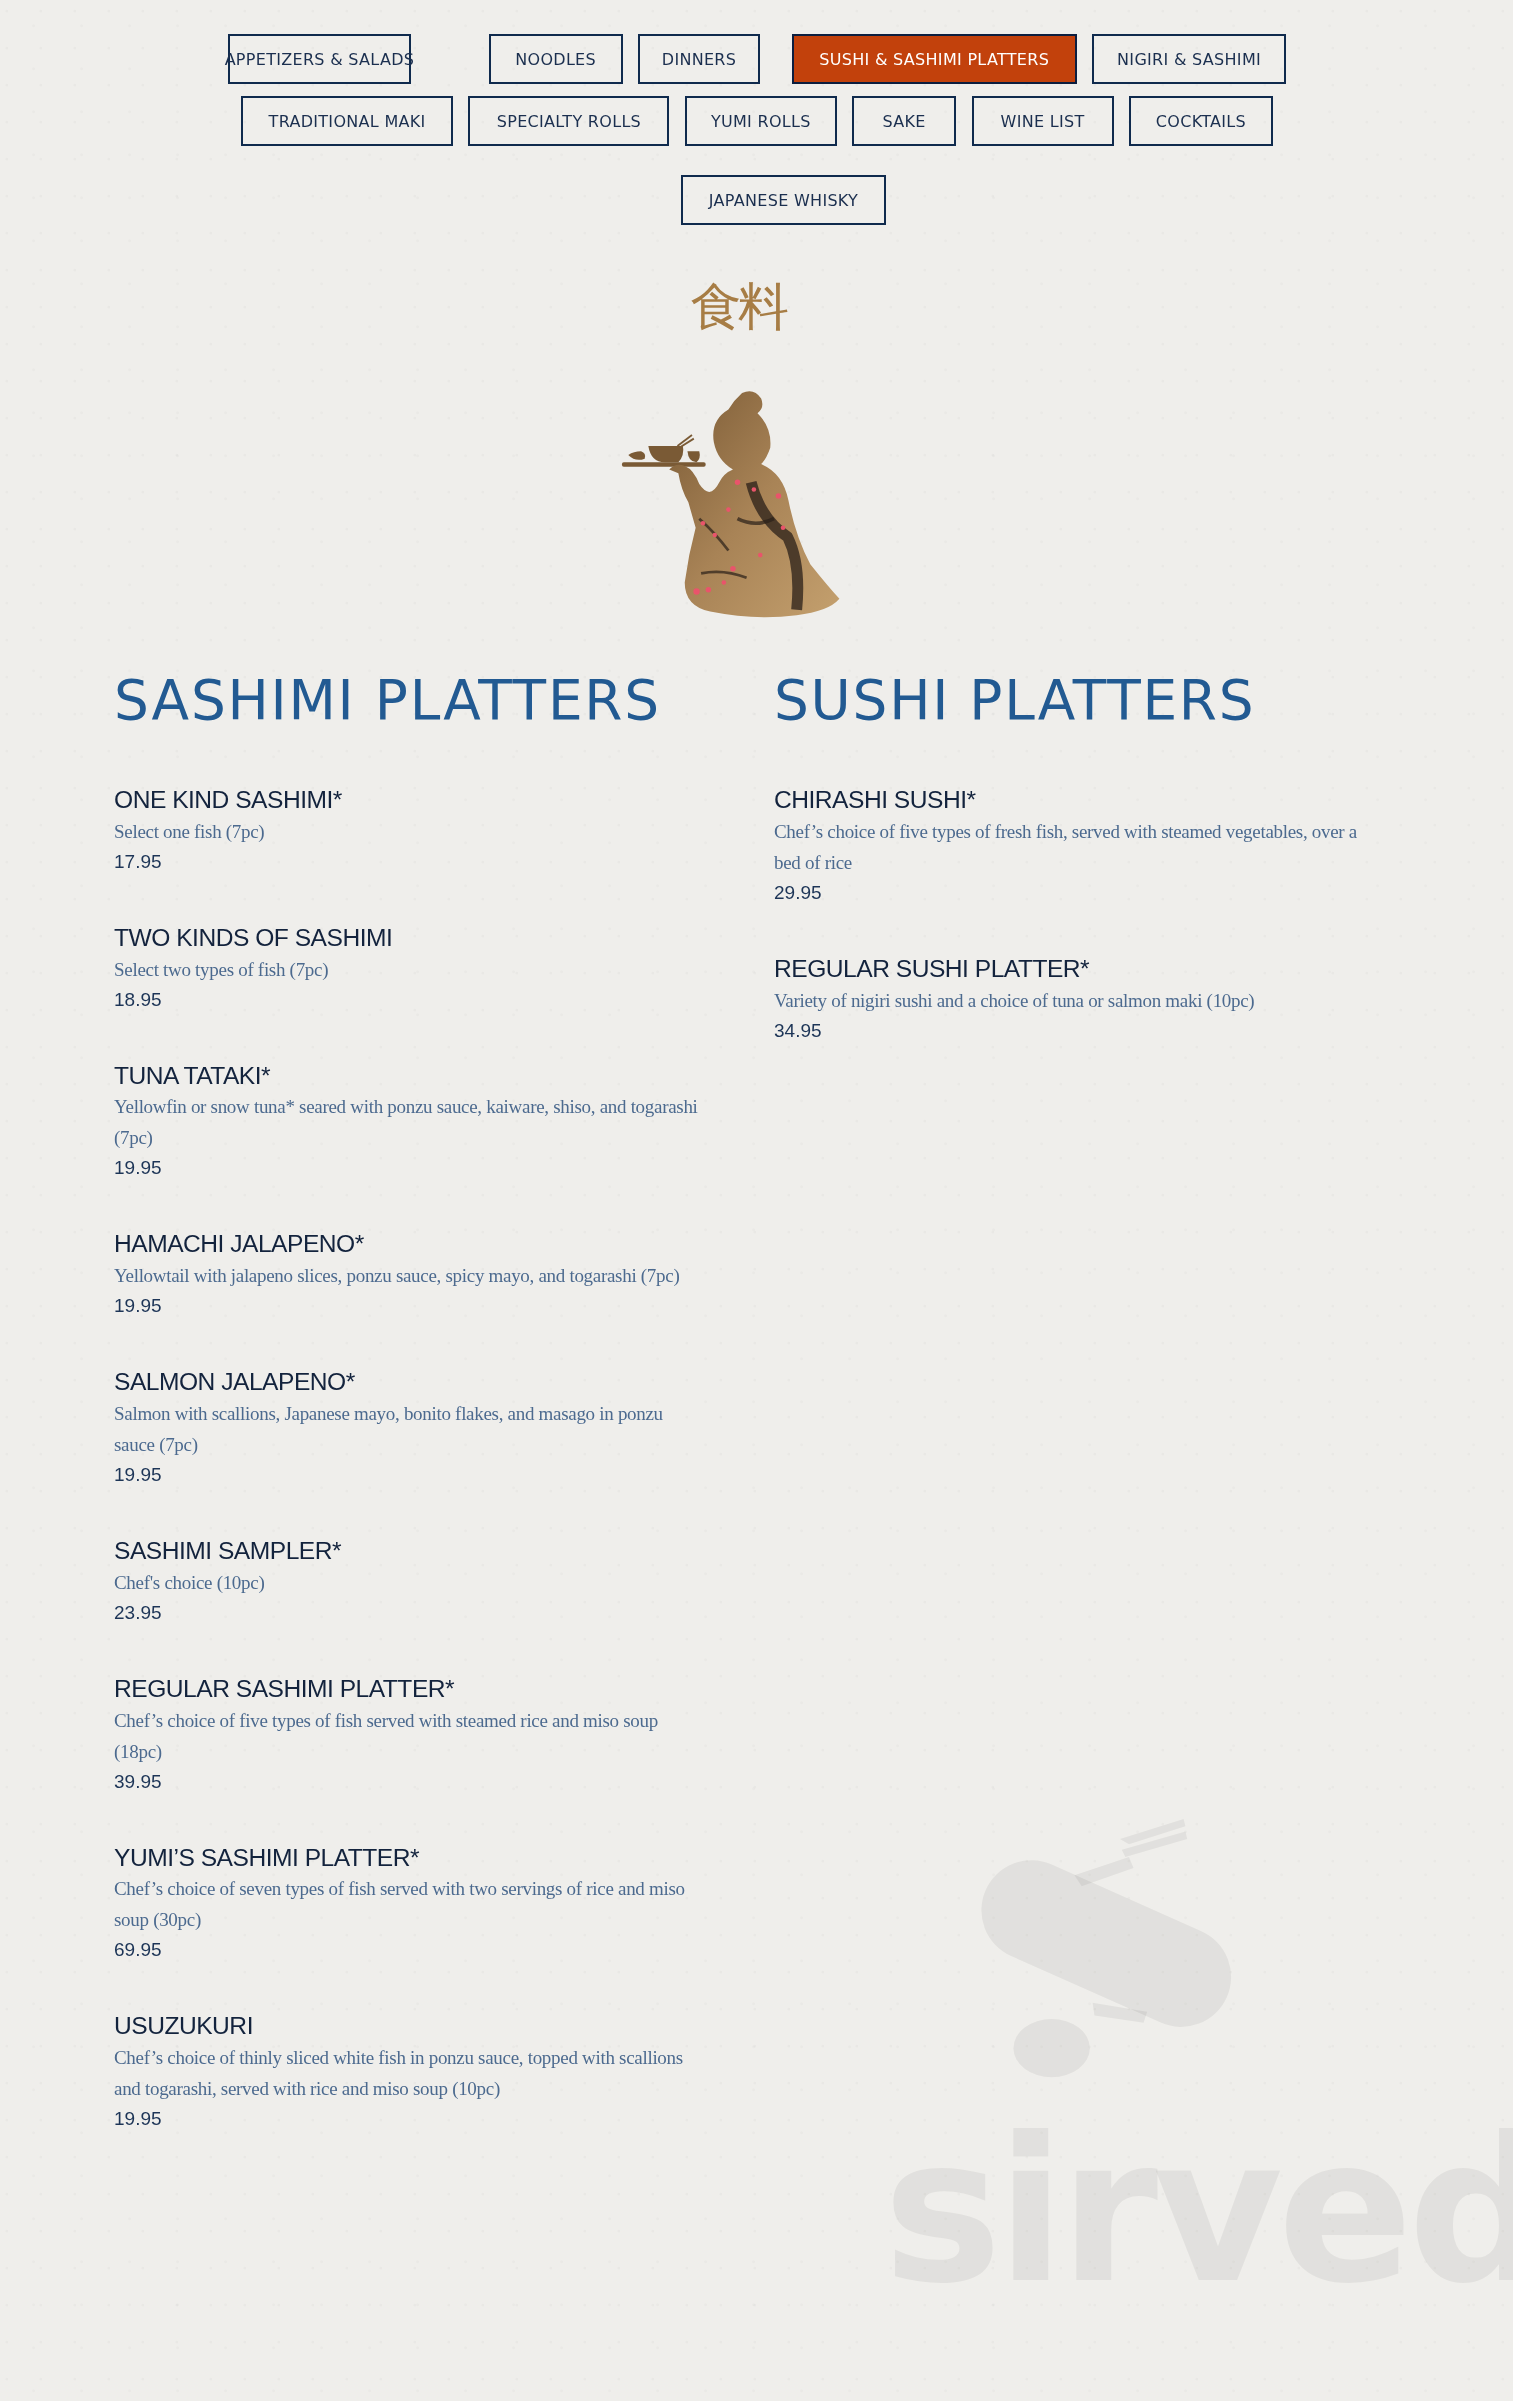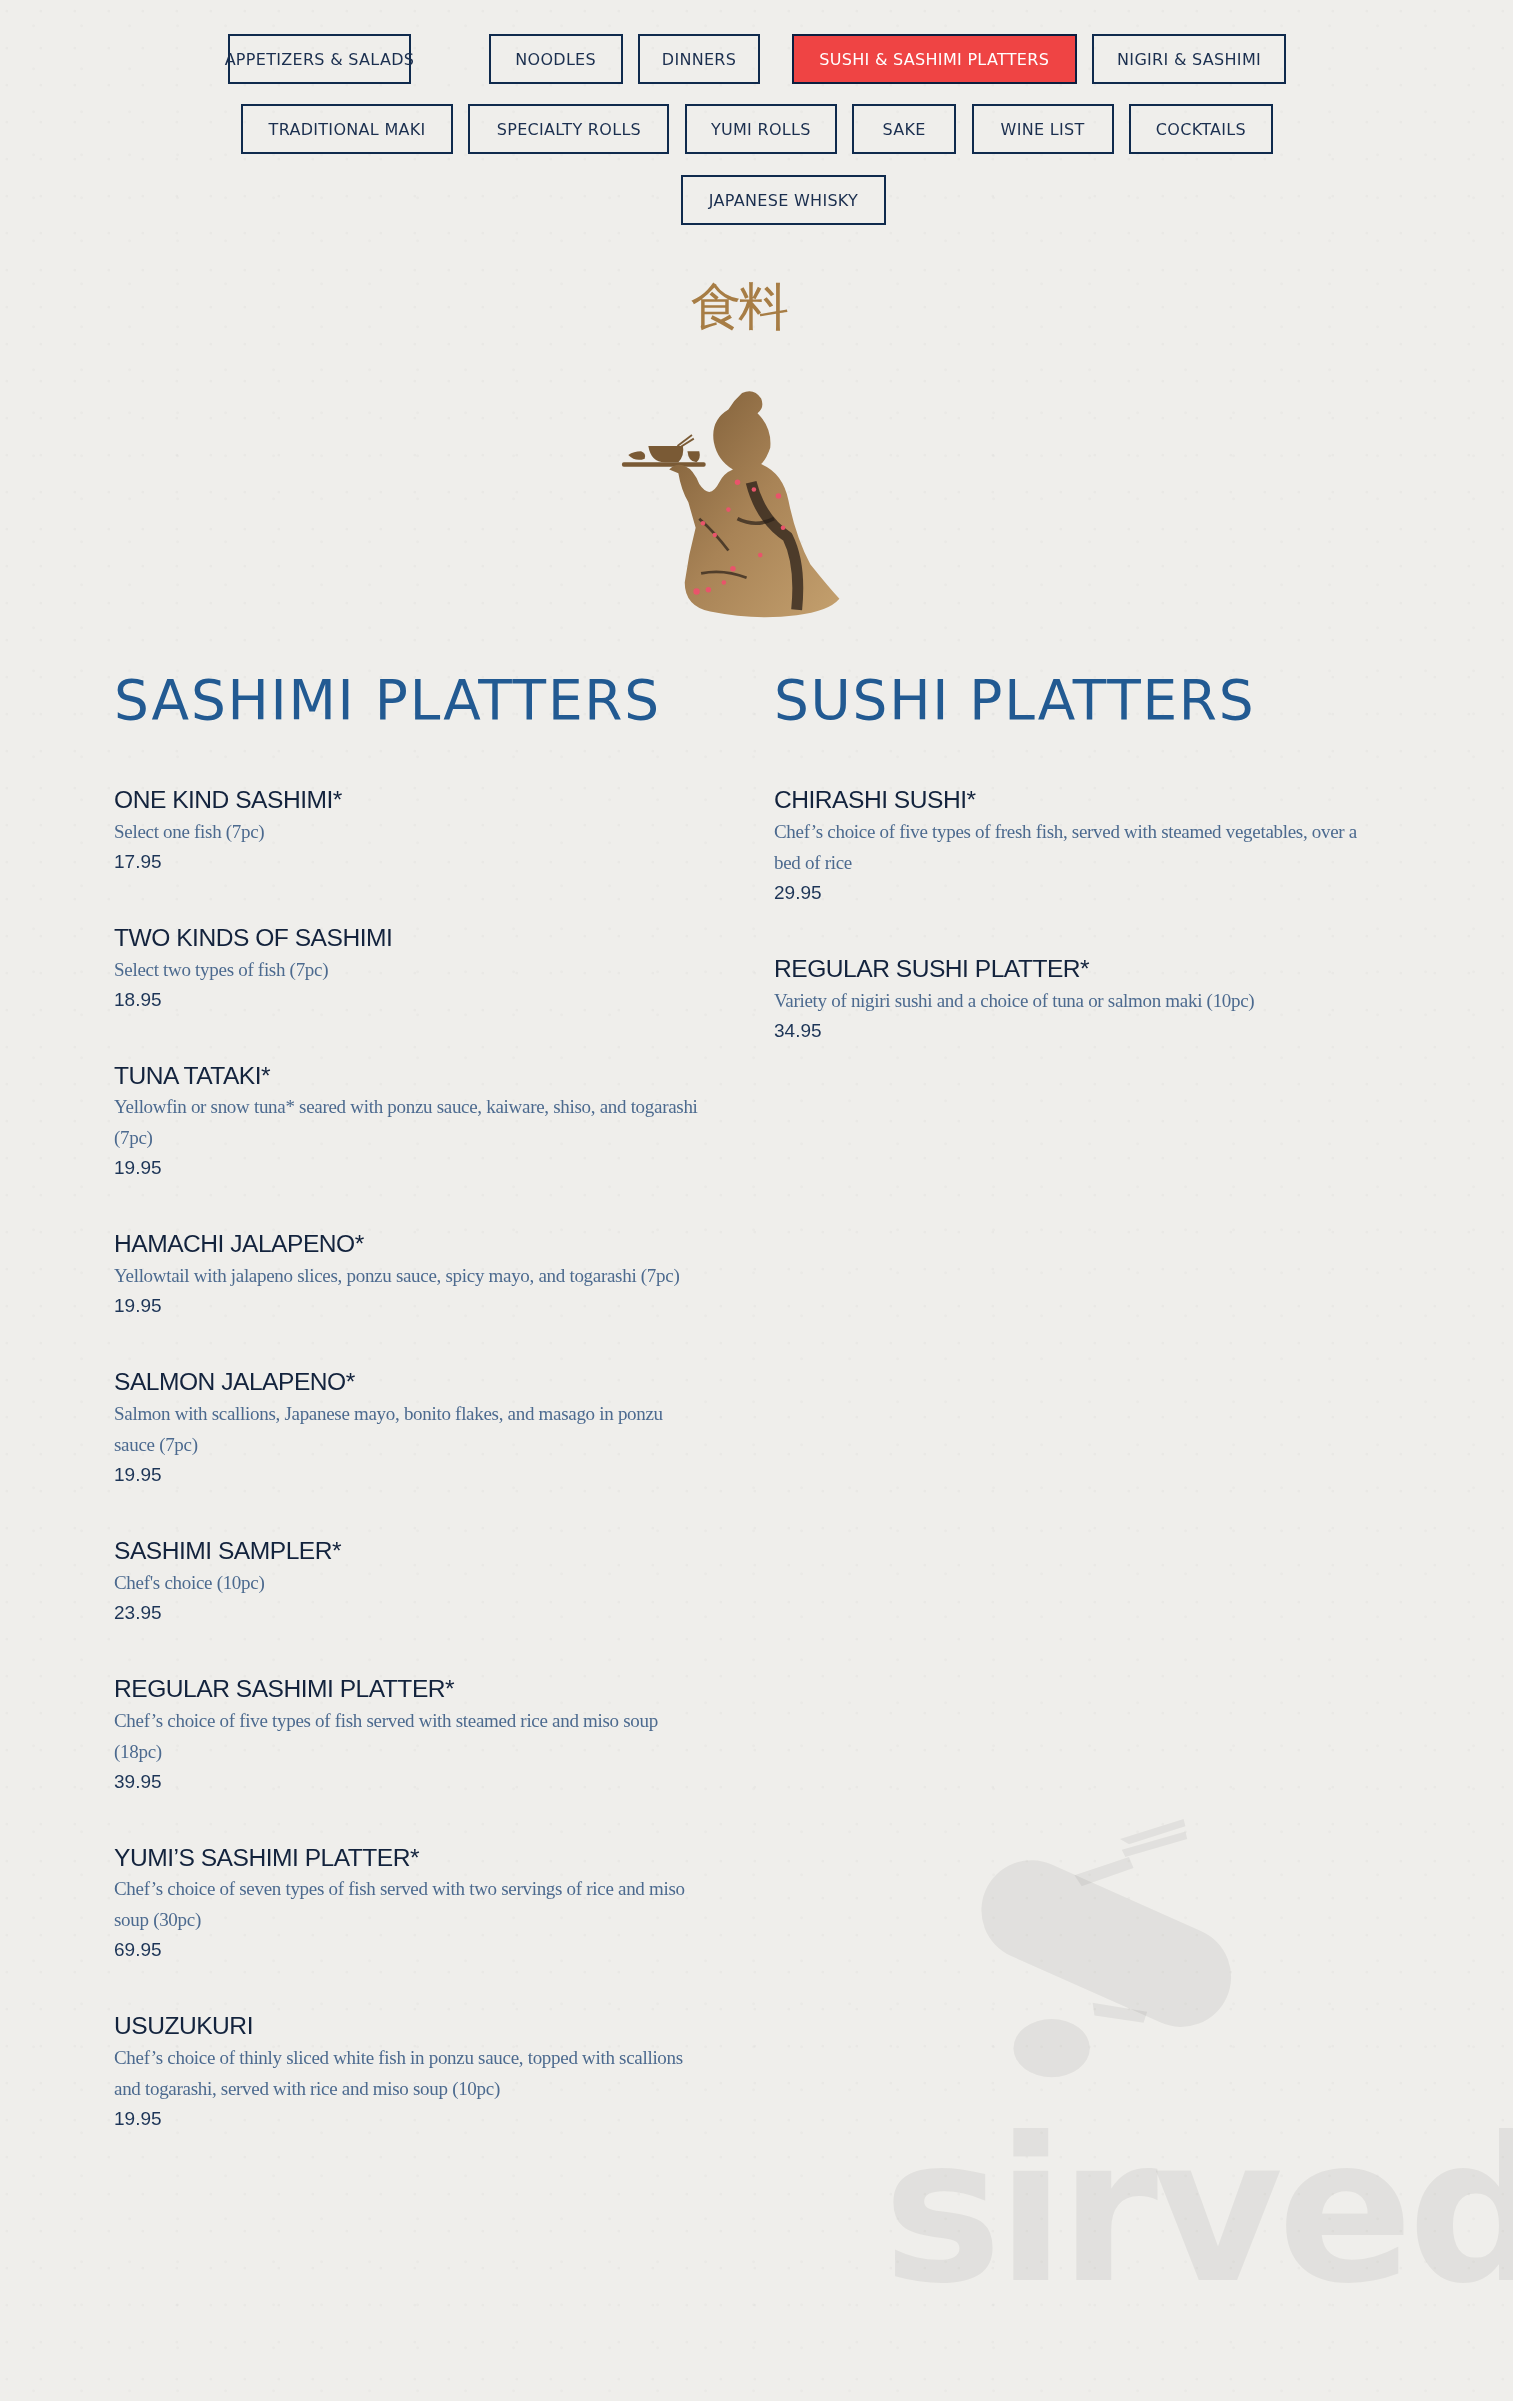--- a/index.html
+++ b/index.html
@@ -8,30 +8,30 @@
     background:#efeeeb;
     background-image:
       radial-gradient(circle at 20% 30%, rgba(0,0,0,0.025) 0 0.9px, transparent 1.8px),
       radial-gradient(circle at 70% 60%, rgba(0,0,0,0.02) 0 0.9px, transparent 1.8px);
     background-size: 34px 37px, 48px 43px;
     font-family:"Liberation Sans", sans-serif;
   }
   .nav { position:absolute; left:0; top:0; width:1514px; }
   .nav-row { position:absolute; left:0; width:1514px; display:flex; justify-content:center; }
   .nav-row.r1 { top:34px; }
-  .nav-row.r2 { top:104px;border-radius:23px; }
+  .nav-row.r2 { top:96px;border-radius:23px; }
   .nav-row.r3 { top:175px;margin-left:40px; }
   .nav-btn {
     box-sizing:border-box; height:50px; border:2.7px solid #0f2a4d;
     color:#1b2f4f; background:transparent;
     font-family:"DejaVu Sans", sans-serif; font-size:16px; letter-spacing:0.3px;
     display:flex; align-items:center; justify-content:center;
     padding:0 20px; margin:0 7.7px; white-space:nowrap; cursor:pointer;
   }
-  .nav-btn.active { background:#ef4444; border-color:#0c1e3f; color:#ffffff;margin-left:24px; }
+  .nav-btn.active { background:#c2410c; border-color:#0c1e3f; color:#ffffff;margin-left:24px; }
 
   .hero { position:absolute; left:601px; top:273px; width:273px; height:346px; }
   .kanji {
     position:absolute; left:46px; top:0px; width:182px; text-align:center;
     font-family:"DejaVu Serif", serif; font-size:51px; color:#a77d45; letter-spacing:-3.6px;
   }
   .geisha { position:absolute; left:0; top:109px; }
 
   .col { position:absolute; top:665px; width:592px; }
   .col.left { left:114px; }

